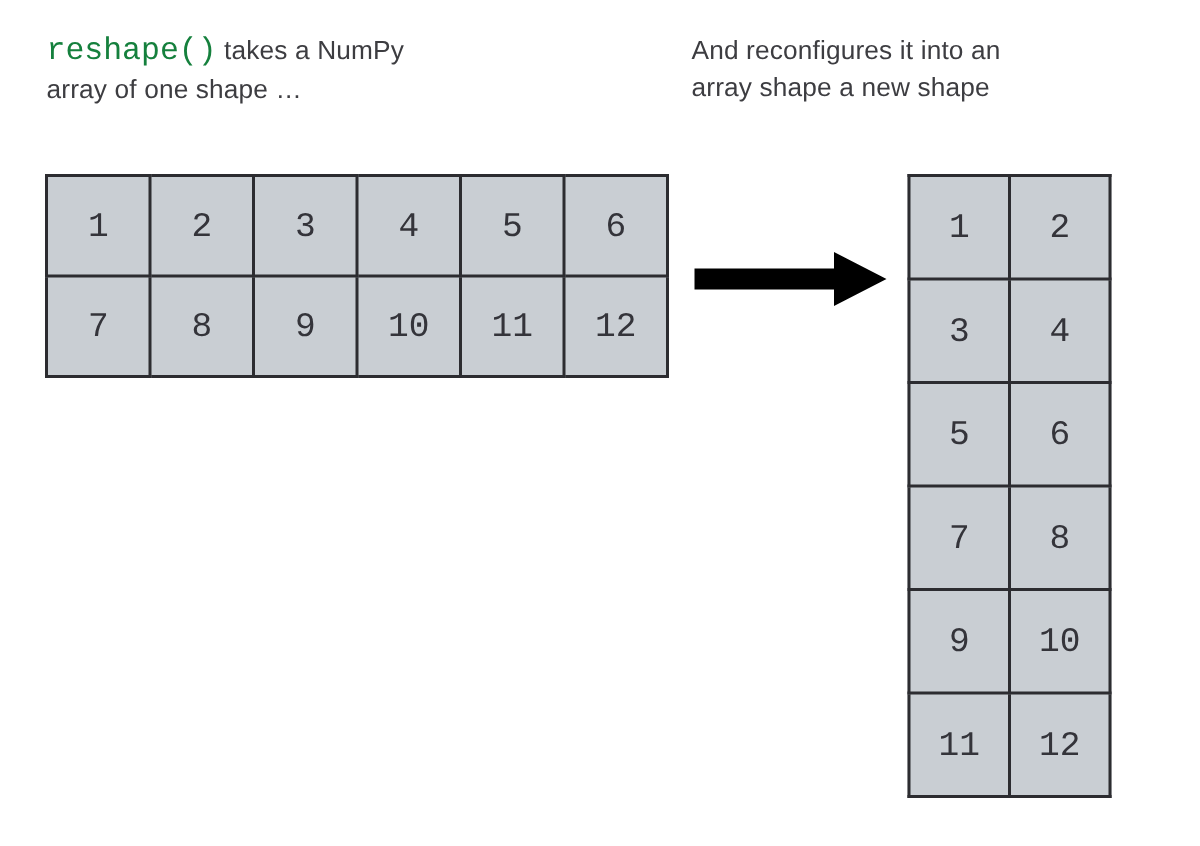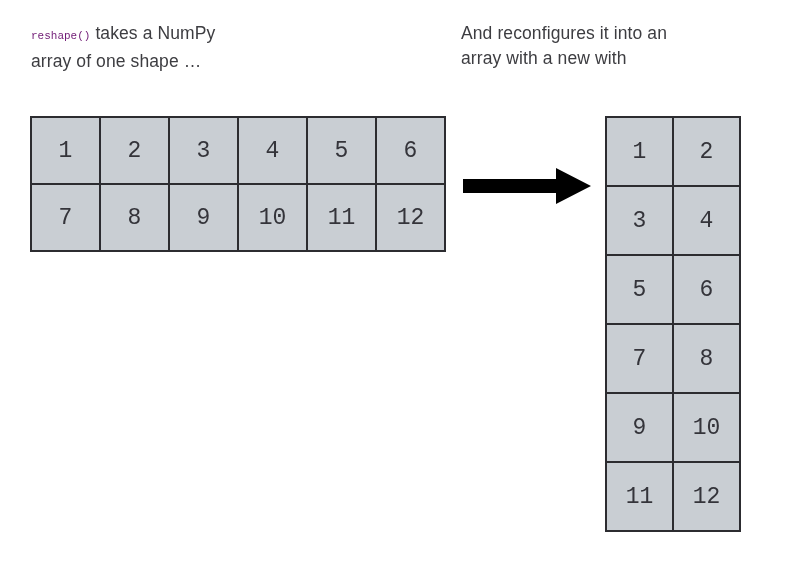--- a/index.html
+++ b/index.html
@@ -24,22 +24,22 @@
     line-height: 25px;
     color: #3d3d41;
     letter-spacing: 0.1px;
     white-space: pre-wrap;
   }
   #caption-left  { left: 31px;  top: 21px;  width: 400px; }
   #caption-right { left: 461px; top: 21px;  width: 330px; }
 
   .mono-code {
     font-family: "Liberation Mono", "DejaVu Sans Mono", monospace;
-    font-size: 11px;
-    color: #701a75;
+    font-size: 21px;
+    color: #15803d;
     letter-spacing: 0px;
   }
 
   
   .array-table {
     position: absolute;
     border-collapse: collapse;
     background: #c9ced3;
   }
   .array-table td {
@@ -68,21 +68,21 @@
     height: 40px;
   }
 </style>
 </head>
 <body>
 
 <div class="caption" id="caption-left"><span class="mono-code">reshape()</span><span> takes a NumPy
 array of one shape …</span></div>
 
 <div class="caption" id="caption-right"><span>And reconfigures it into an
-array with a new with</span></div>
+array shape a new shape</span></div>
 
 <table class="array-table" id="array-left">
   <tbody>
     <tr>
       <td>1</td>
       <td>2</td>
       <td>3</td>
       <td>4</td>
       <td>5</td>
       <td>6</td>

